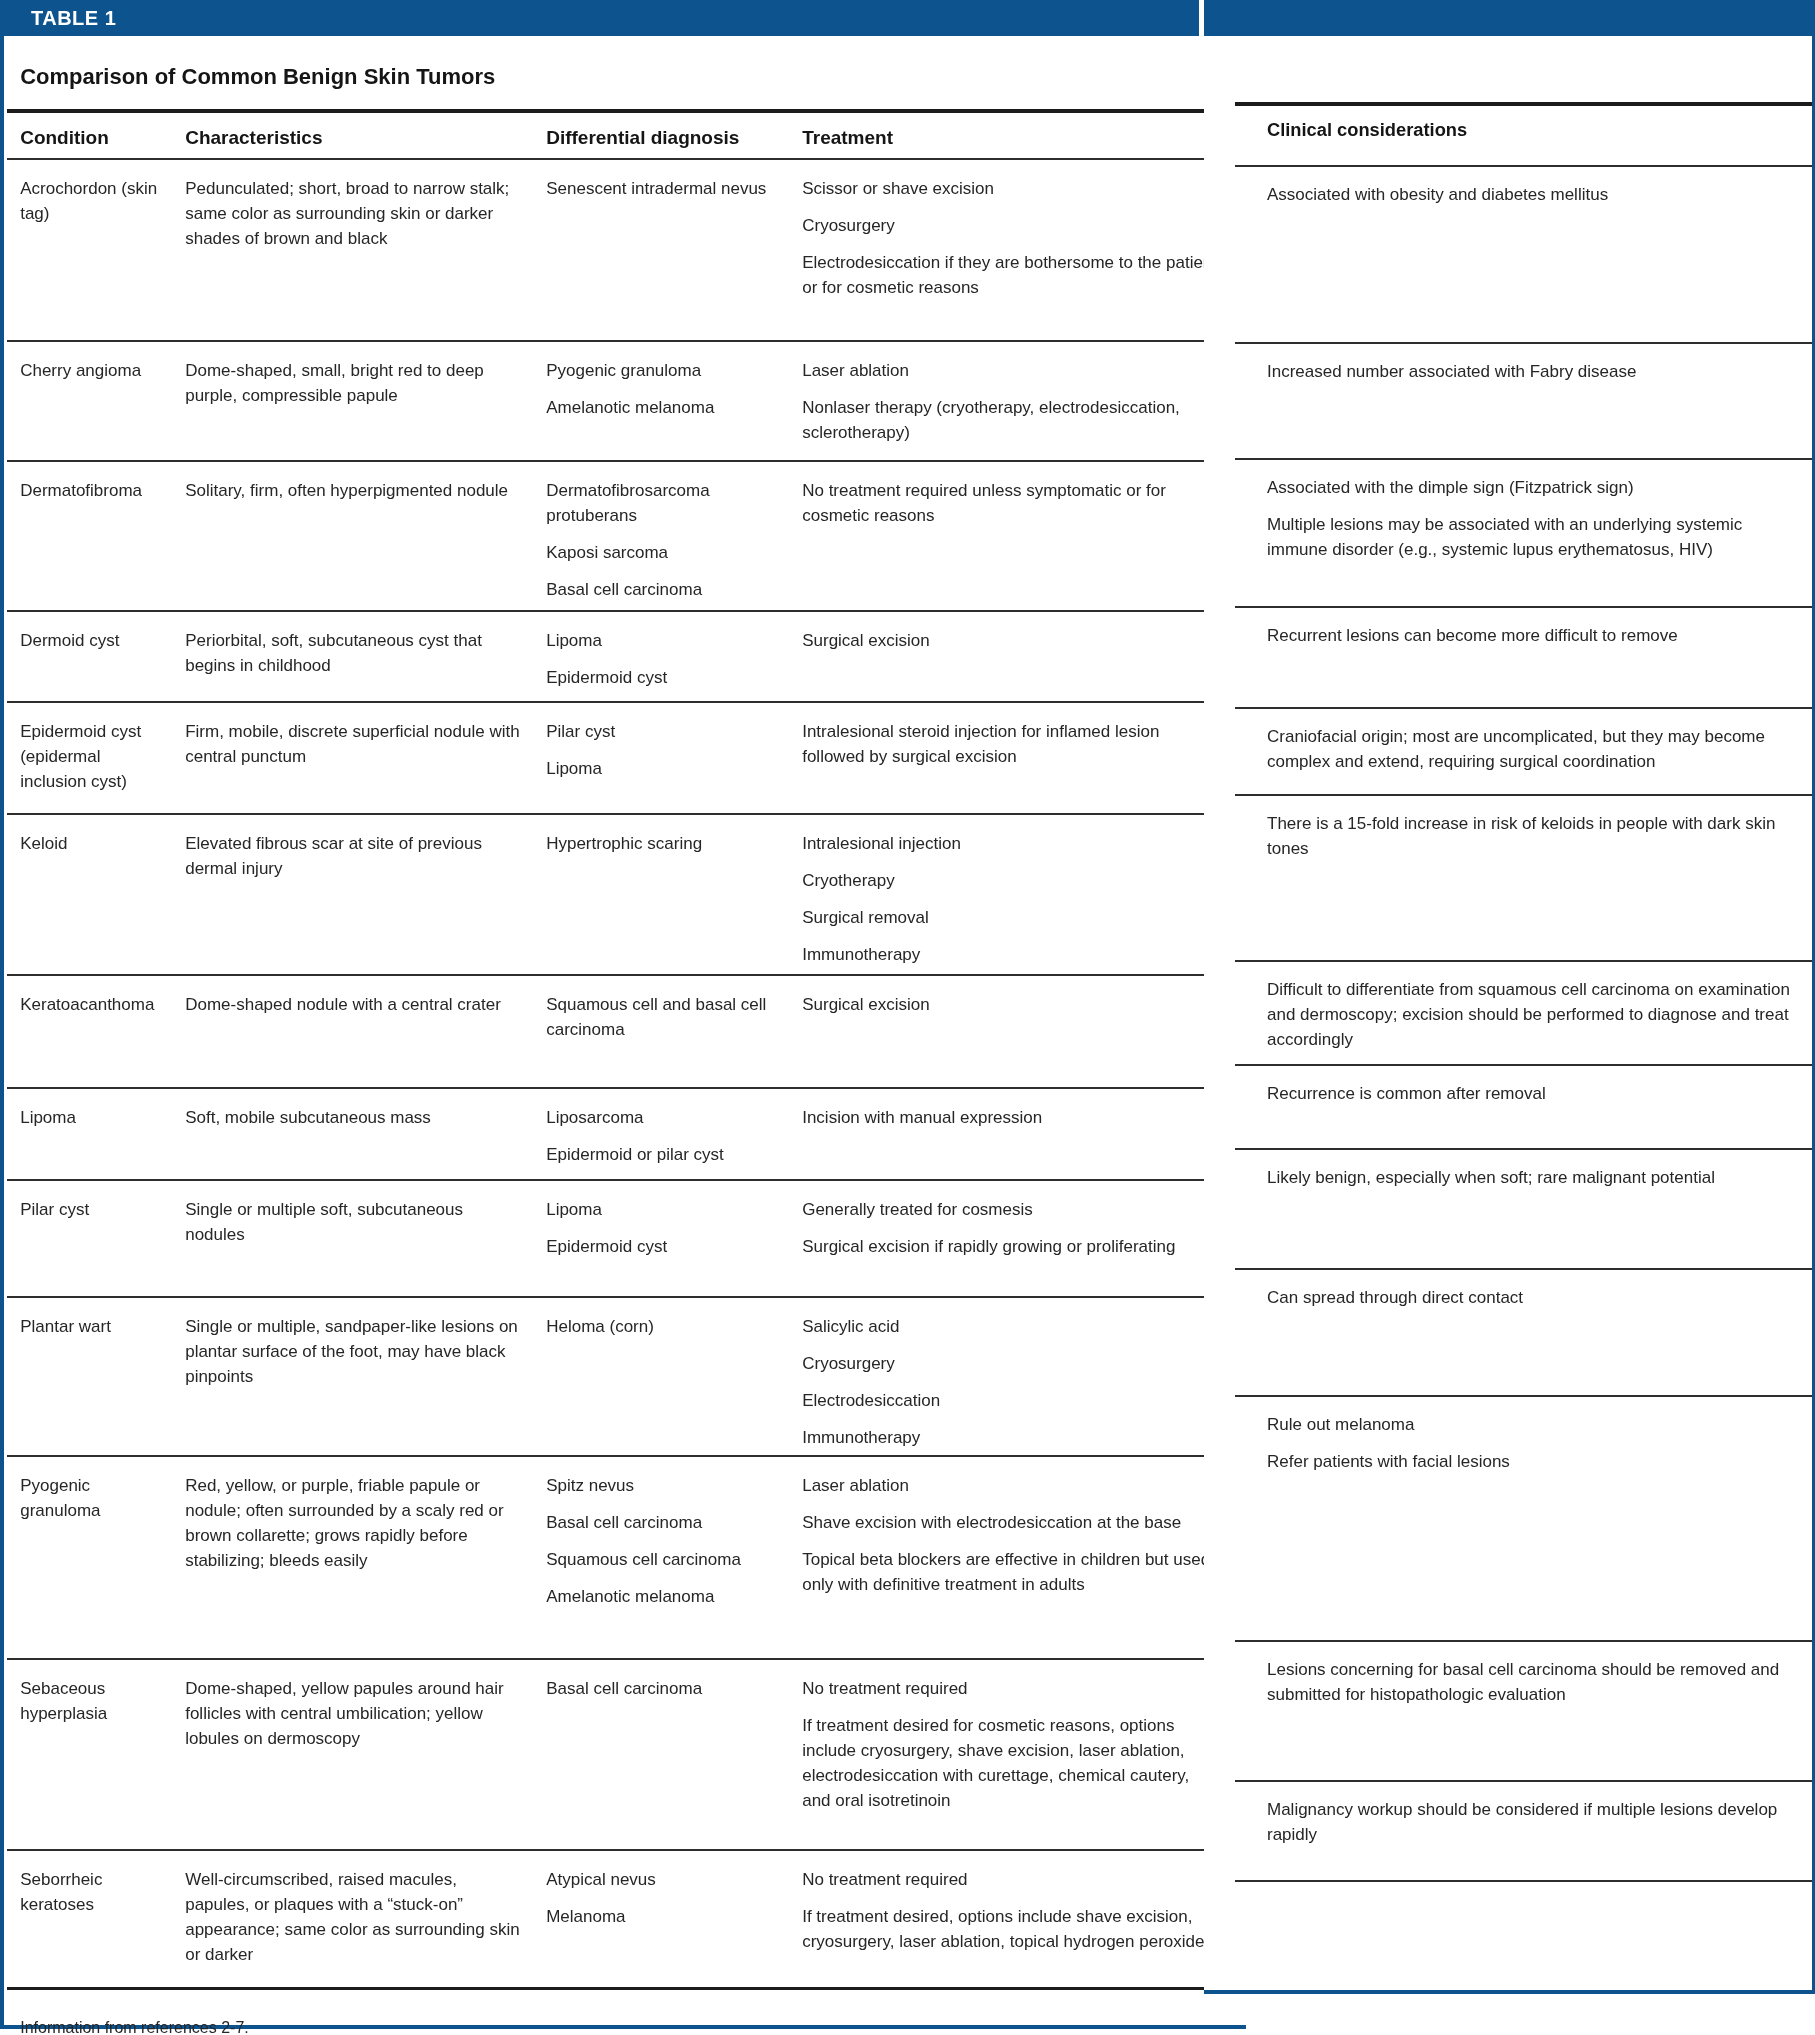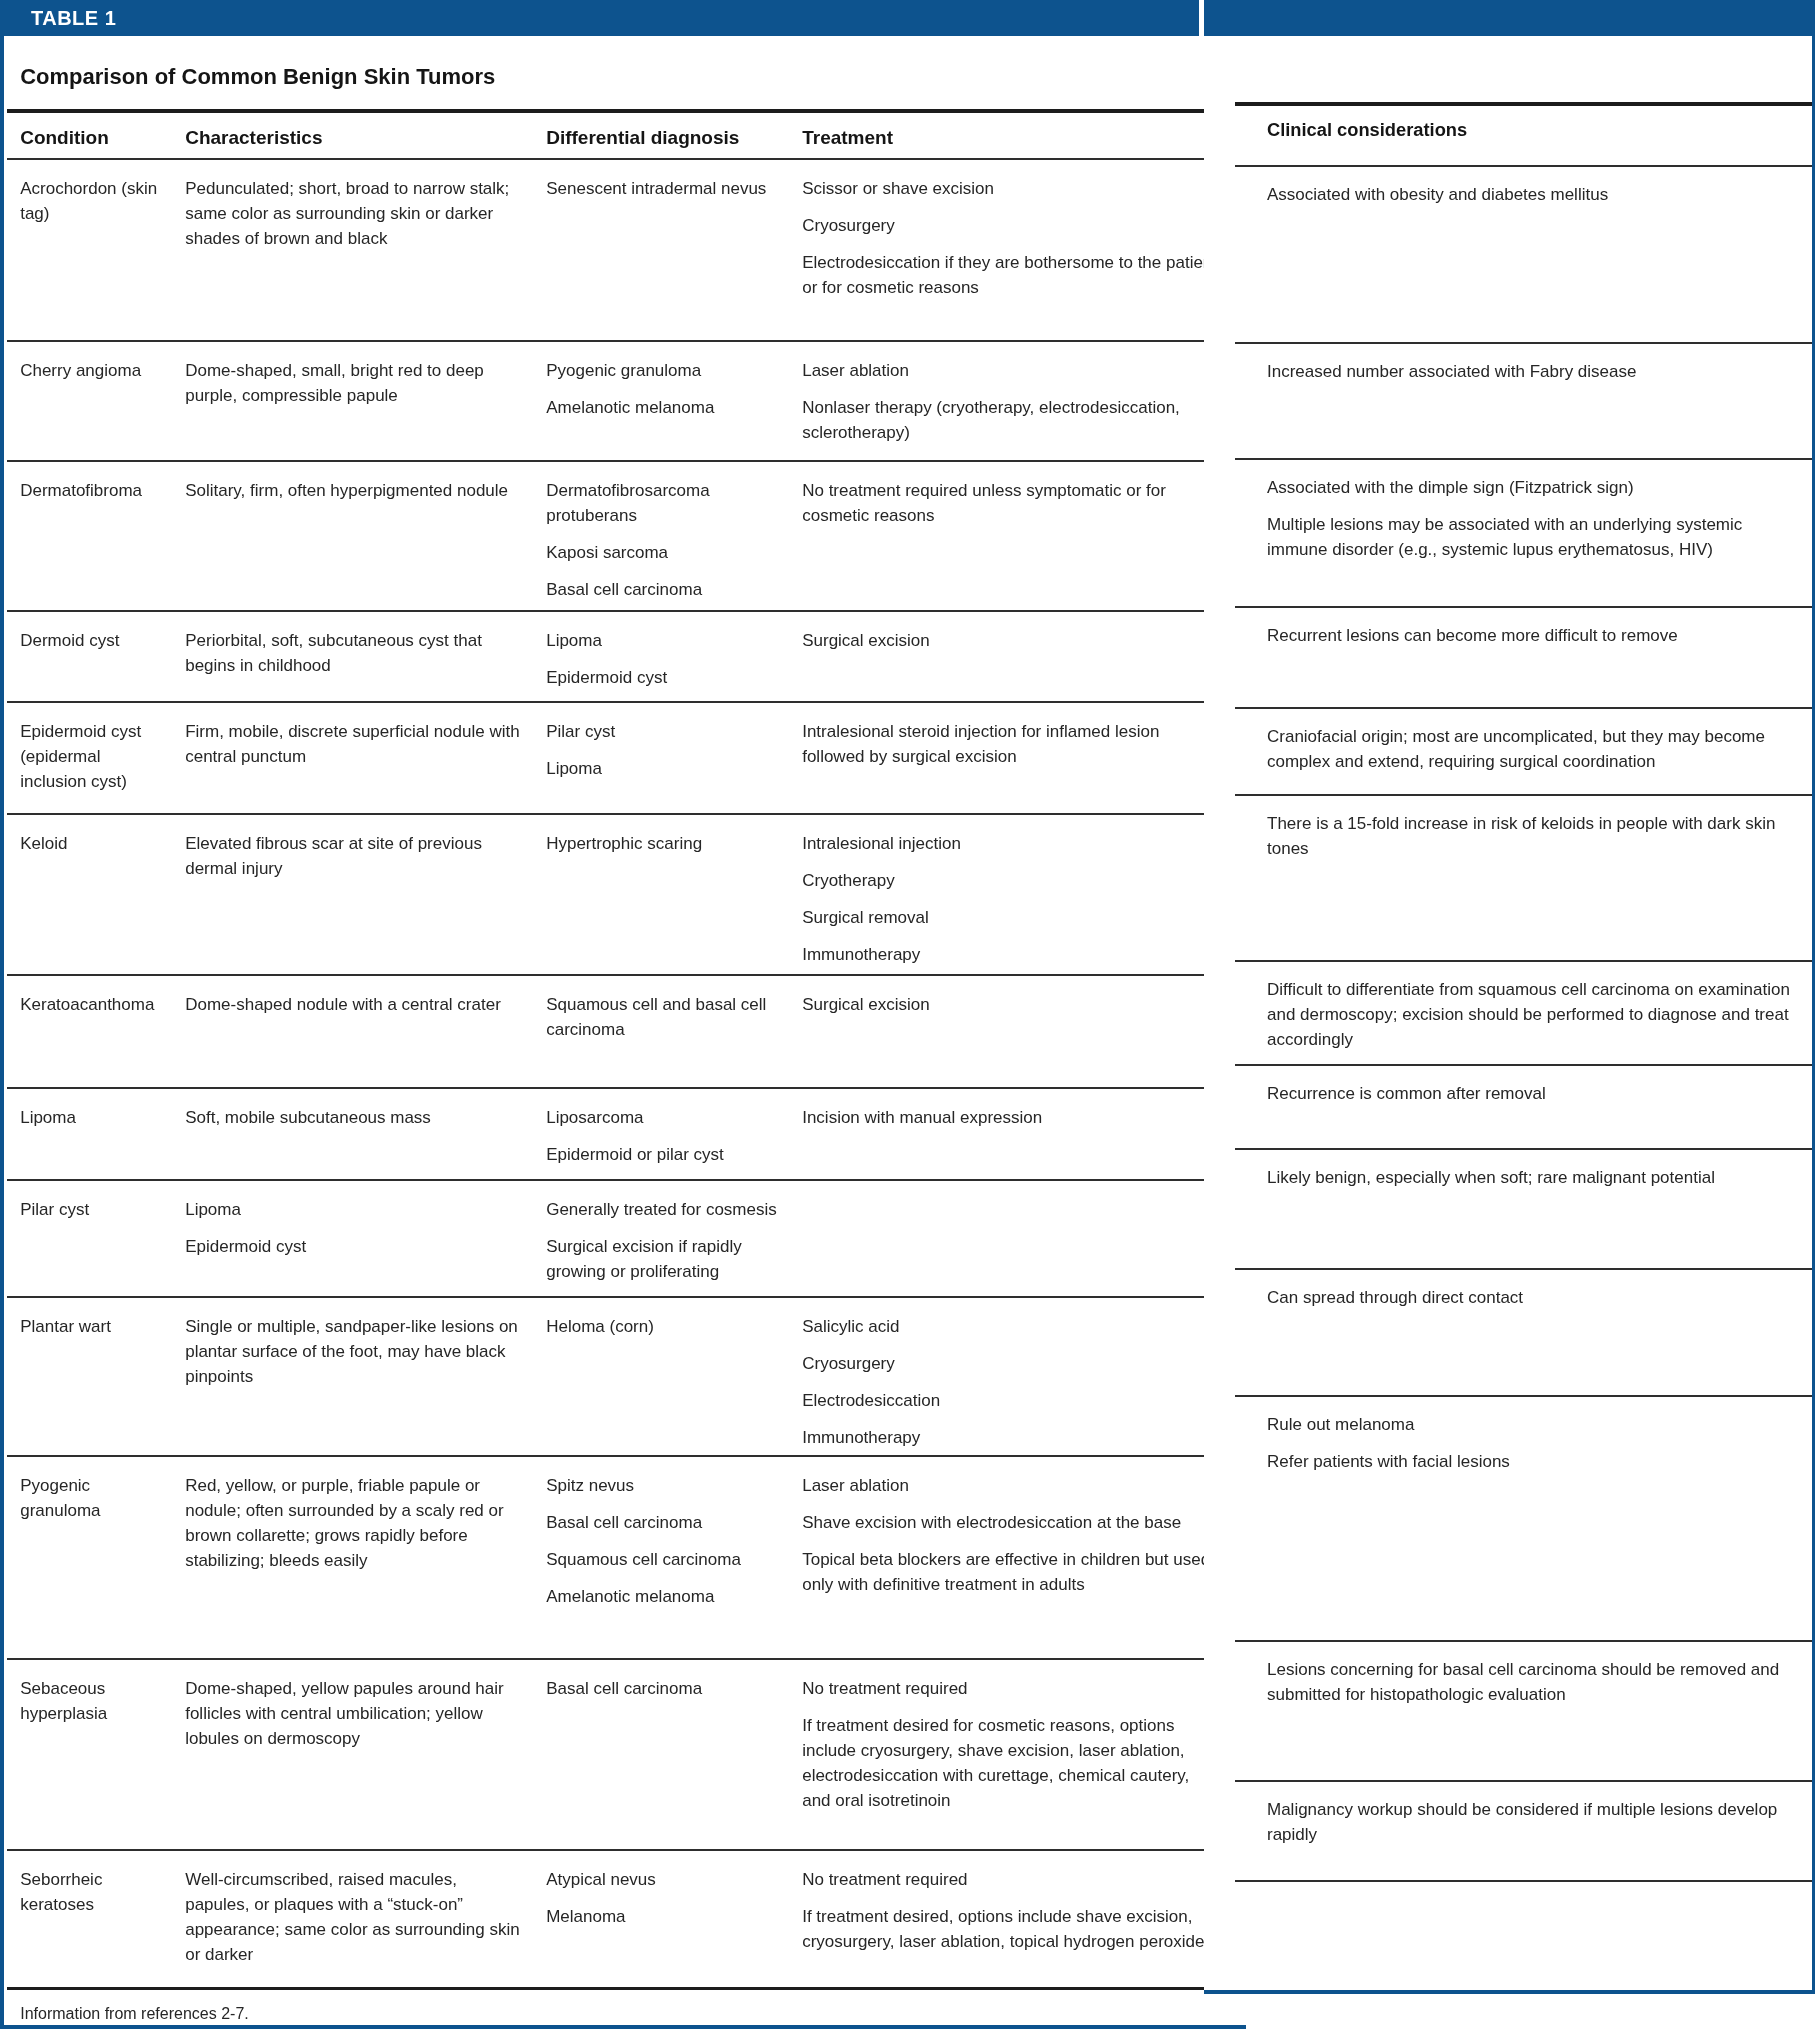--- a/index.html
+++ b/index.html
@@ -23,21 +23,21 @@
   .mrow > div:first-child { padding-left:13px; }
 
   .drow { border-top:2.2px solid #2e2e2e; box-sizing:border-box; }
   .cell { box-sizing:border-box; padding:16px 24px 0 0; font-size:17px; line-height:25px; color:#262626; }
   .cell p { margin:0 0 12px 0; }
 
   .r1{height:182px}.r2{height:120px}.r3{height:150px}.r4{height:91px}.r5{height:112px}
   .r6{height:161px}.r7{height:113px}.r8{height:92px}.r9{height:117px}.r10{height:159px}
   .r11{height:203px}.r12{height:191px}.r13{height:138px}
 
-  .footrow { border-top:3.2px solid #1c1c1c; height:41px; box-sizing:border-box; padding:15px 0 0 13px;
+  .footrow { border-top:3.2px solid #1c1c1c; height:41px; box-sizing:border-box; padding:29px 0 0 13px;
              font-size:16px; color:#262626; }
 
   
   .right-card { position:absolute; left:1204px; top:36px; width:612px; height:1958px;
                 border-right:4.9px solid #0d538e; border-bottom:4.9px solid #0d538e; box-sizing:border-box; background:#fff; }
   .rc-inner { margin-left:31px; }
   .rc-spacer { height:66px; }
   .rc-header { border-top:4.9px solid #1c1c1c; height:63px; box-sizing:border-box; padding:13px 16px 0 32px;
                font-size:18.3px; font-weight:bold; color:#151515; }
   .crow { border-top:2.2px solid #2e2e2e; box-sizing:border-box; padding:15px 7.6px 0 32px;
@@ -154,20 +154,21 @@
       <div class="cell">
           <p>Liposarcoma</p>
           <p>Epidermoid or pilar cyst</p>
         </div>
       <div class="cell">
           <p>Incision with manual expression</p>
         </div>
     </div>
     <div class="mrow drow r9">
       <div class="cell">Pilar cyst</div>
+      <div class="cell">Single or multiple soft, subcutaneous nodules</div>
       <div class="cell">
           <p>Lipoma</p>
           <p>Epidermoid cyst</p>
         </div>
       <div class="cell">
           <p>Generally treated for cosmesis</p>
           <p>Surgical excision if rapidly growing or proliferating</p>
         </div>
     </div>
     <div class="mrow drow r10">

